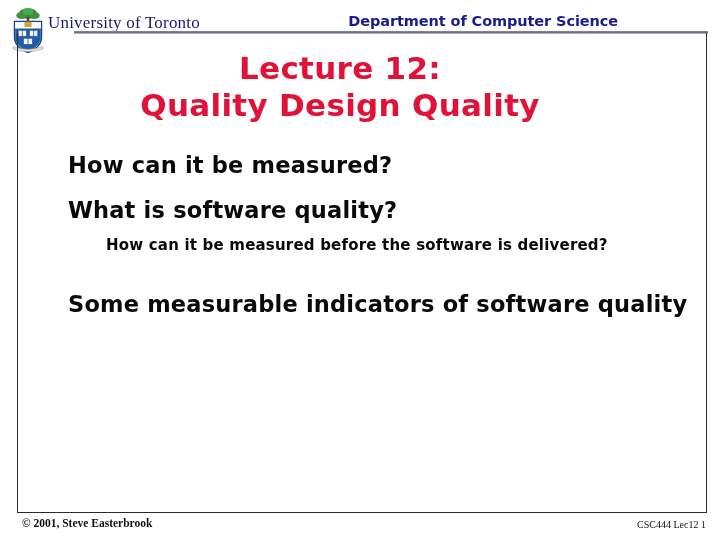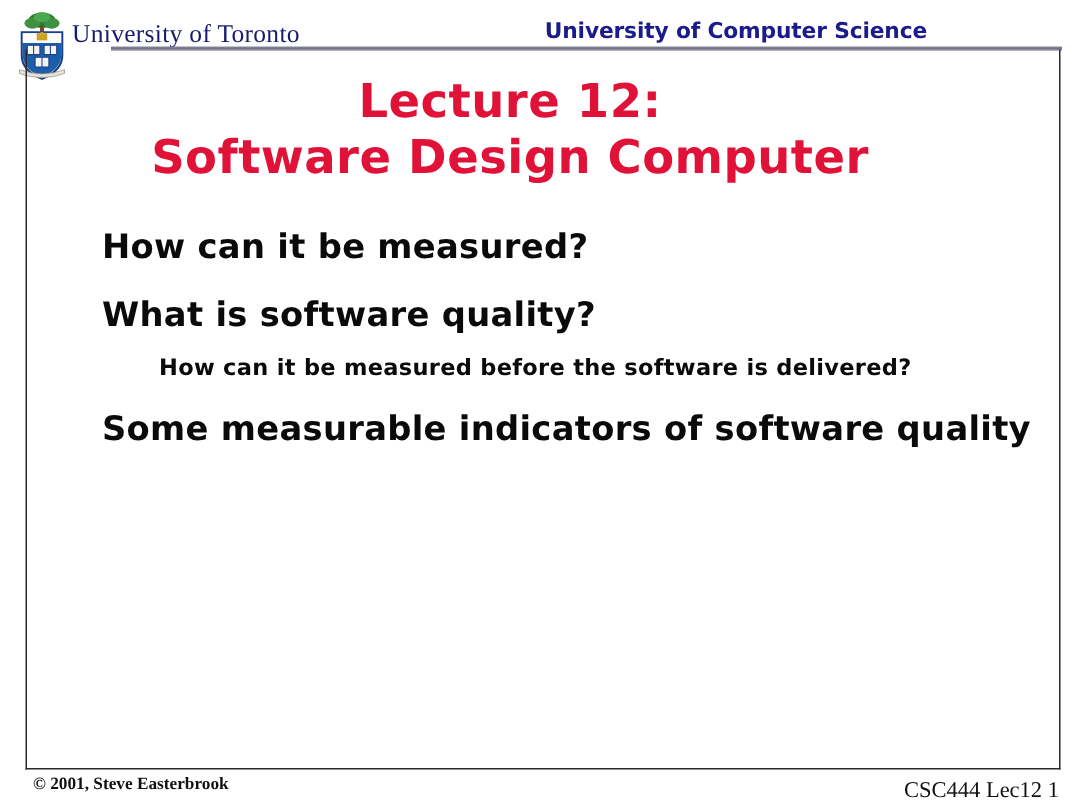--- a/index.html
+++ b/index.html
@@ -110,21 +110,21 @@
     letter-spacing: 0.2px;
     margin: 0 0 19px 0;
     white-space: nowrap;
   }
   .bullet-l2 {
     font-family: "DejaVu Sans", sans-serif;
     font-weight: bold;
     font-size: 15px;
     color: #0a0a0a;
     letter-spacing: 0.2px;
-    margin: -6px 0 19px 38px;
+    margin: -6px 0 37px 38px;
     white-space: nowrap;
   }
   .bullet-l1:last-child,
   .bullet-l2:last-child { margin-bottom: 0; }
 
   
   .footer-left {
     position: absolute;
     left: 22px;
     top: 517px;
@@ -132,21 +132,21 @@
     font-size: 11.5px;
     font-weight: bold;
     color: #111111;
     white-space: nowrap;
   }
   .footer-right {
     position: absolute;
     right: 14px;
     top: 519px;
     font-family: "Liberation Serif", "DejaVu Serif", serif;
-    font-size: 15px;
+    font-size: 10px;
     font-weight: 400;
     color: #111111;
     white-space: nowrap;
   }
 </style>
 </head>
 <body>
 
 <div class="header">
 
@@ -184,30 +184,30 @@
         <rect x="15.4" y="32.2" width="9.2" height="6.4" rx="0.6" fill="#f3f3ef" stroke="#1b3f8f" stroke-width="0.7"></rect>
         <line x1="20" y1="32.2" x2="20" y2="38.6" stroke="#1b3f8f" stroke-width="0.7"></line>
       </g>
 
       <path d="M5 40.5 Q20 46 35 40.5 L35 43 Q20 48.5 5 43 Z" fill="#e6e2d8" stroke="#9a9382" stroke-width="0.5"></path>
     </svg>
   </span>
 
   <div class="univ-name">University of Toronto</div>
 
-  <div class="dept-name">University of Computer Science</div>
+  <div class="dept-name">Department of Computer Science</div>
 
   <div class="header-rule"></div>
 </div>
 
 <div class="slide-frame"></div>
 
 <div class="title-block">
   <span class="title-line-1">Lecture 12:</span>
-  <span class="title-line-2">Software Design Computer</span>
+  <span class="title-line-2">Quality Design Quality</span>
 </div>
 
 <div class="body-list">
   <div class="bullet-l1">How can it be measured?</div>
   <div class="bullet-l1">What is software quality?</div>
   <div class="bullet-l2">How can it be measured before the software is delivered?</div>
   <div class="bullet-l1">Some measurable indicators of software quality</div>
 </div>
 
 <div class="footer-left">© 2001, Steve Easterbrook</div>

